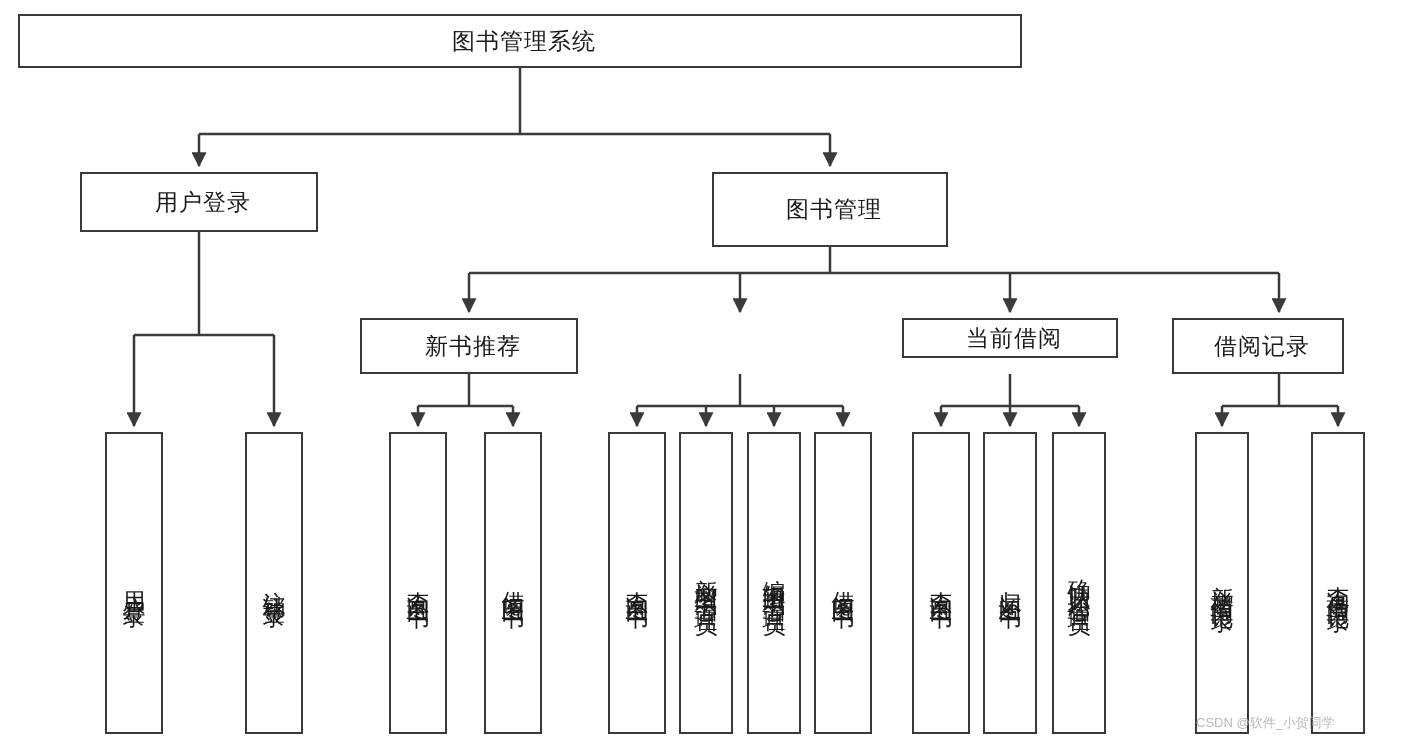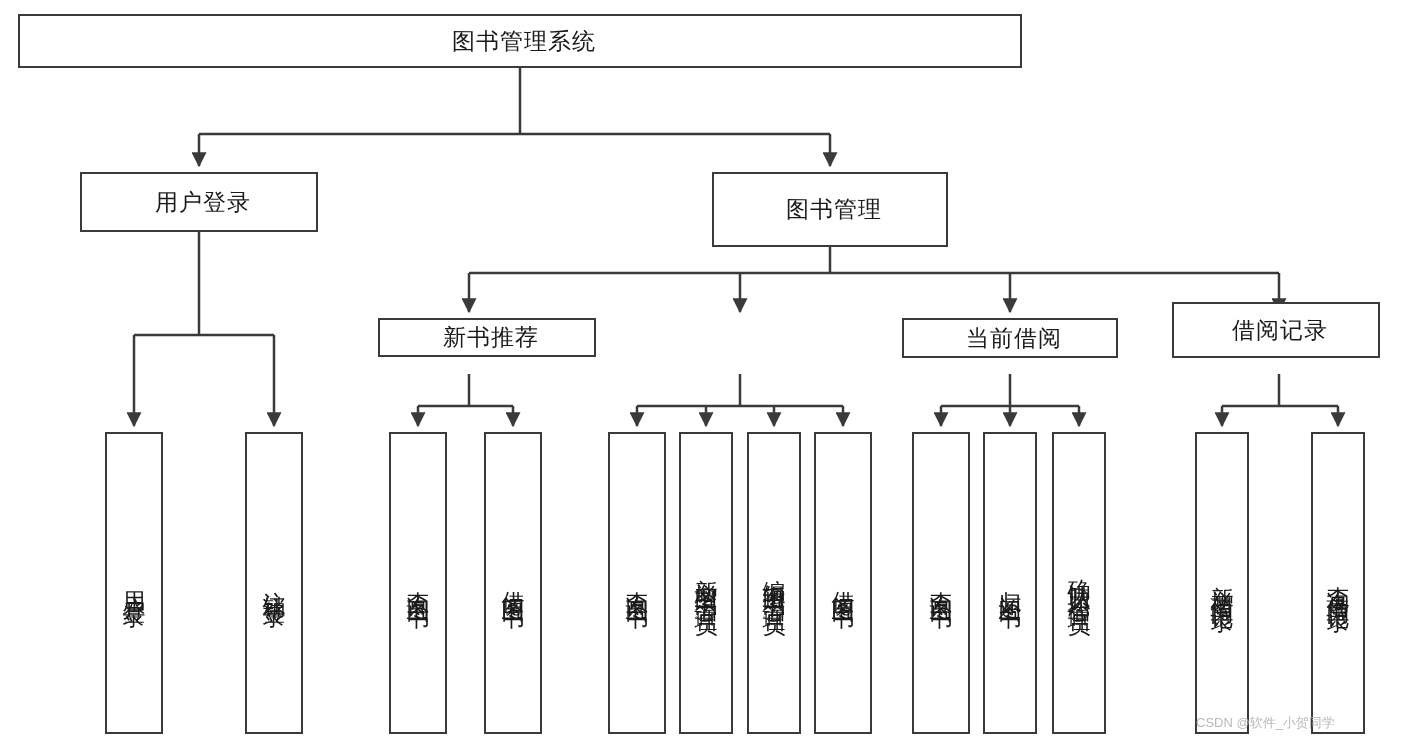--- a/index.html
+++ b/index.html
@@ -124,30 +124,30 @@
   </div>
 
   <div class="node h" style="left:80px; top:172px; width:238px; height:60px;">
     <span>用户登录</span>
   </div>
 
   <div class="node h" style="left:712px; top:172px; width:236px; height:75px;">
     <span>图书管理</span>
   </div>
 
-  <div class="node h" style="left:378px; top:318px; width:218px; height:39px;">
+  <div class="node h" style="left:360px; top:318px; width:218px; height:56px;">
     <span>新书推荐</span>
   </div>
 
 
   <div class="node h" style="left:902px; top:318px; width:216px; height:40px;">
     <span>当前借阅</span>
   </div>
 
-  <div class="node h" style="left:1172px; top:302px; width:208px; height:56px;">
+  <div class="node h" style="left:1172px; top:318px; width:172px; height:56px;">
     <span>借阅记录</span>
   </div>
 
   <div class="node v" style="left:105px; top:432px; width:58px; height:302px;">
     <span class="vtext">用户登录</span>
   </div>
 
   <div class="node v" style="left:245px; top:432px; width:58px; height:302px;">
     <span class="vtext">注销登录</span>
   </div>

